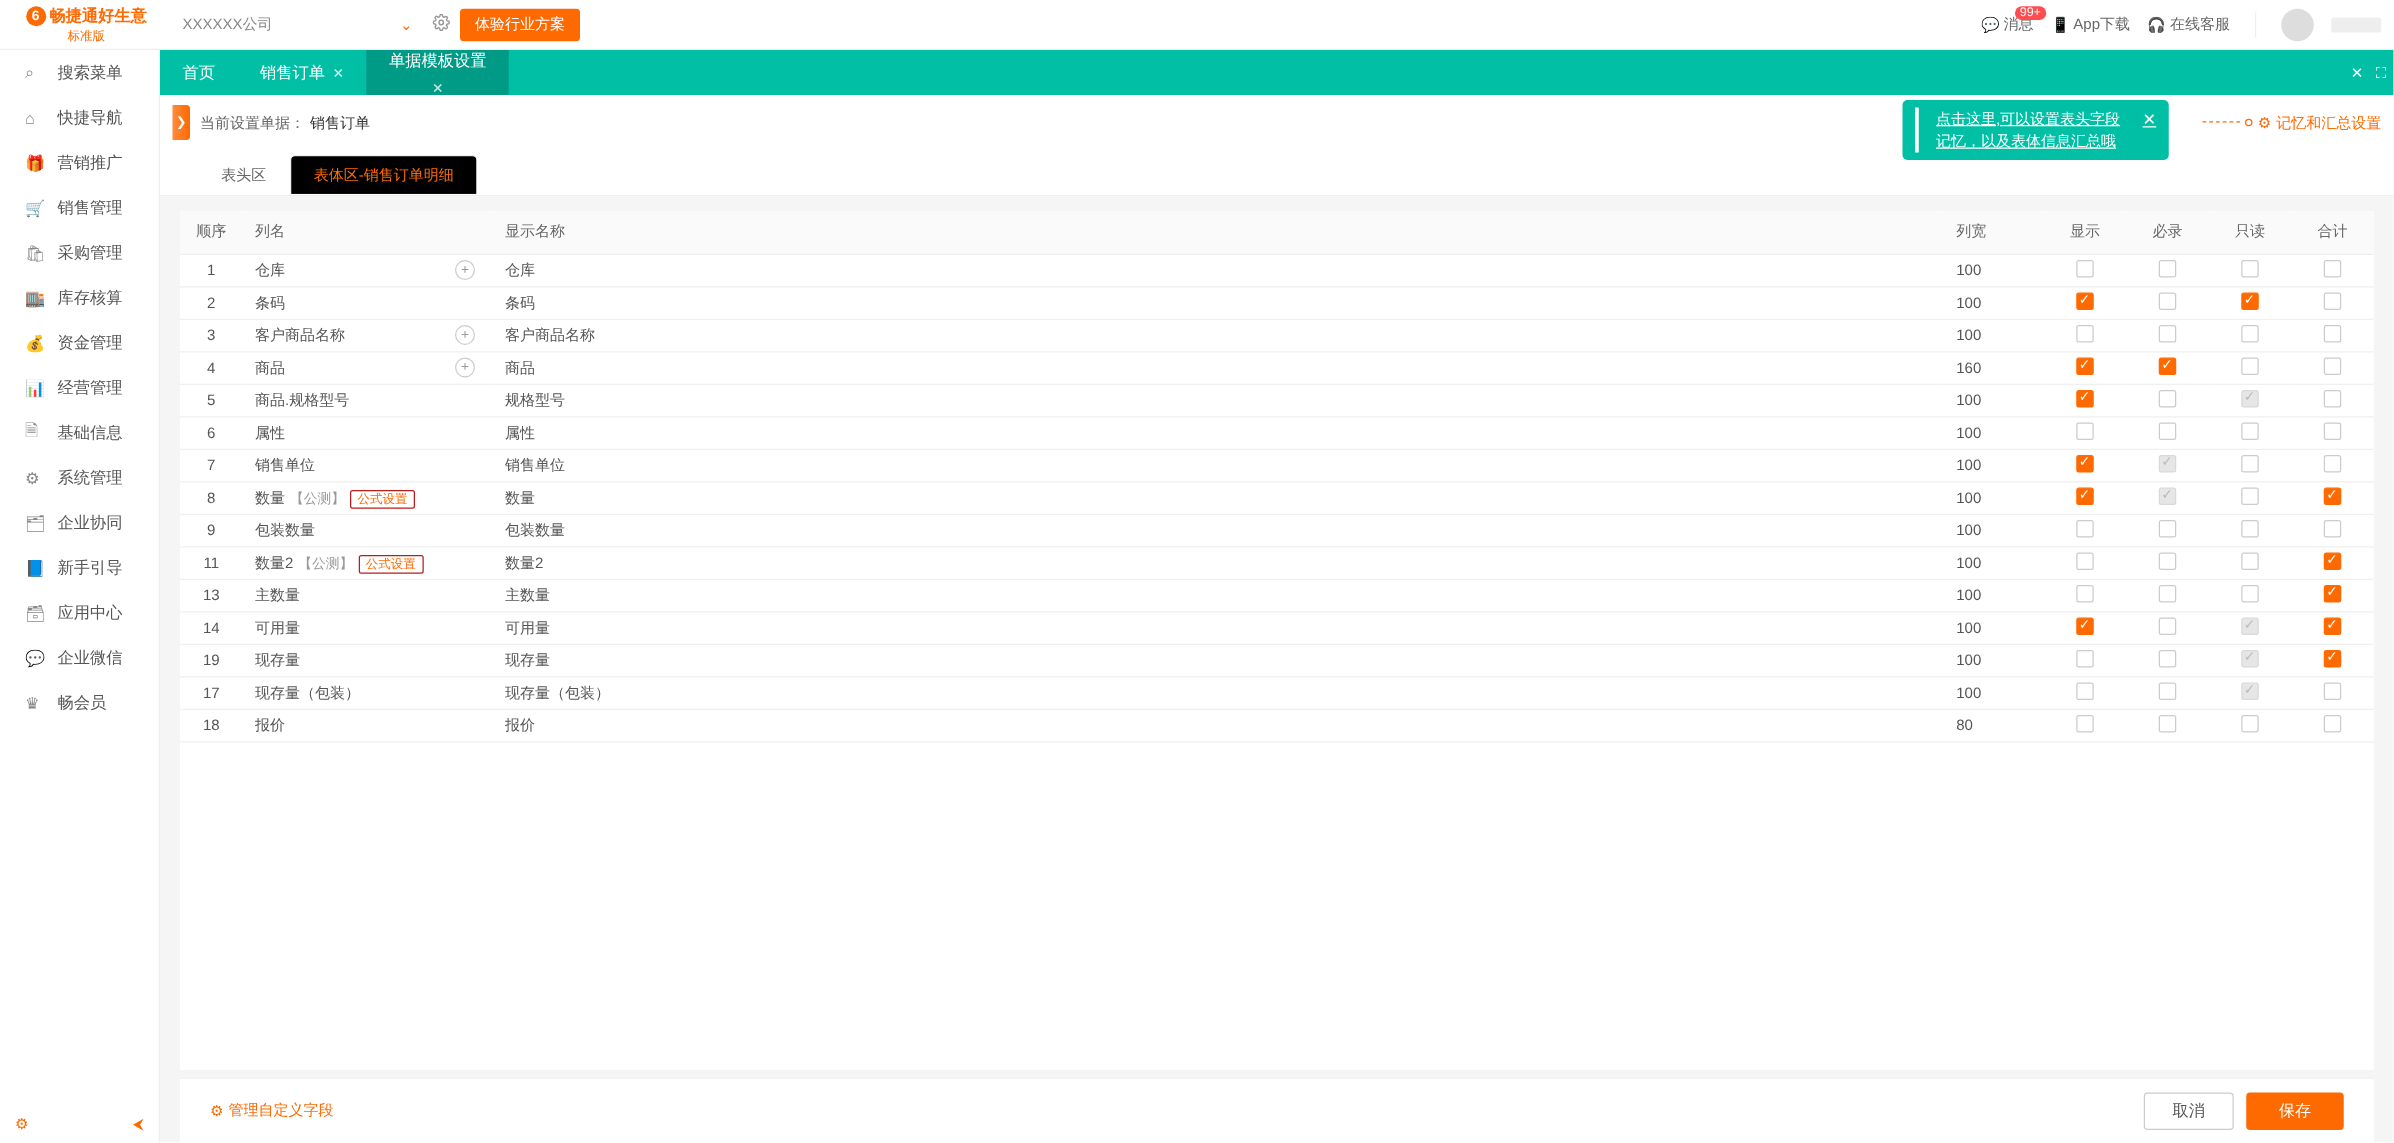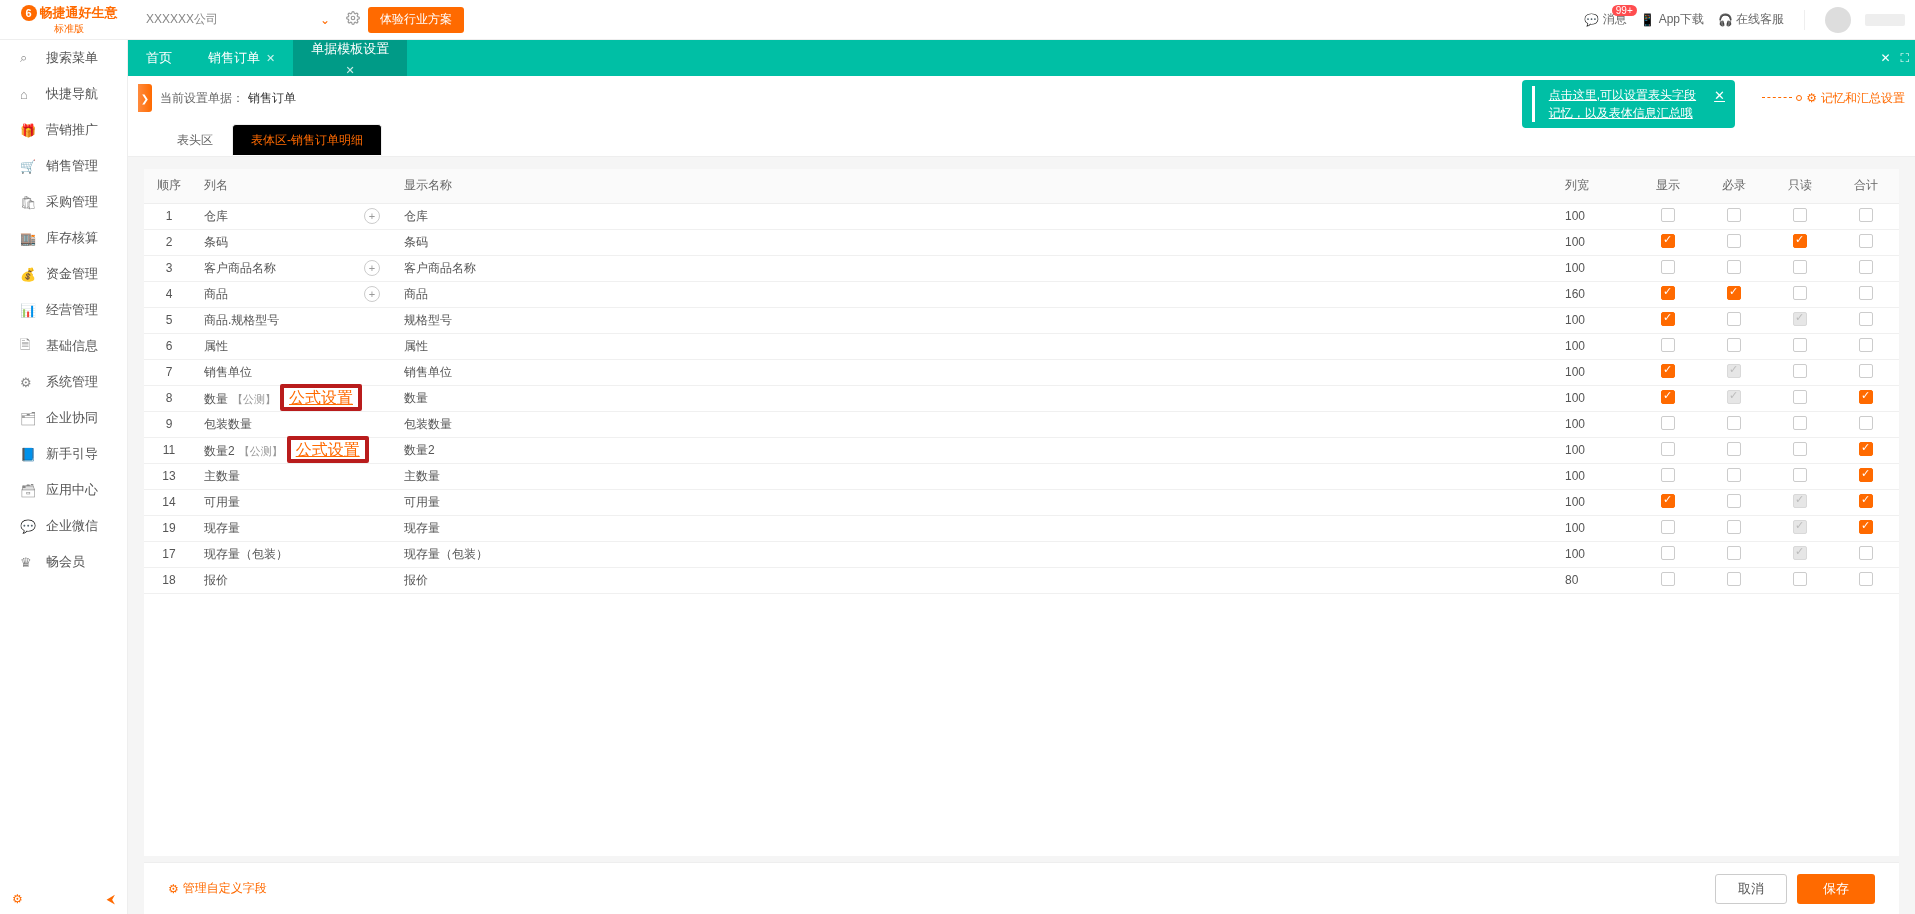--- a/index.html
+++ b/index.html
@@ -58,21 +58,21 @@
 .grid-table th { background: #fafafa; height: 34px; font-size: 12px; color: #666; font-weight: normal; text-align: left; padding: 0 10px; border-bottom: 1px solid #eee; }
 .grid-table td { height: 26px; font-size: 12px; color: #555; padding: 0 10px; border-bottom: 1px solid #f0f0f0; }
 .grid-table th.center, .grid-table td.center { text-align: center; }
 .col-order { width: 50px; }
 .col-name { width: 200px; }
 .col-disp { }
 .col-width { width: 80px; }
 .col-chk { width: 66px; }
 .plus-btn { width: 16px; height: 16px; border: 1px solid #ccc; border-radius: 50%; display: inline-flex; align-items: center; justify-content: center; font-size: 11px; color: #999; cursor: pointer; float: right; margin-right: 4px; }
 .tag-beta { color: #999; font-size: 11px; margin: 0 4px; }
-.link-formula { color: #ff6a00; border: 4px solid #b91c1c; padding: 1px 5px; border-radius: 2px; font-size: 16px; cursor: pointer; text-decoration: underline; }
+.link-formula { color: #ff6a00; border: 1px solid #b91c1c; padding: 1px 5px; border-radius: 2px; font-size: 10px; cursor: pointer; }
 
 input[type="checkbox"] { appearance: none; width: 14px; height: 14px; border: 1px solid #ccc; border-radius: 2px; position: relative; cursor: pointer; background: #fff; }
 input[type="checkbox"]:checked { background: #ff6a00; border-color: #ff6a00; }
 input[type="checkbox"]:checked::after { content: "✓"; position: absolute; top: -2px; left: 1px; color: #fff; font-size: 11px; }
 input[type="checkbox"]:disabled { background: #f0f0f0; cursor: not-allowed; }
 input[type="checkbox"]:checked:disabled { background: #e6e6e6; border-color: #d9d9d9; }
 input[type="checkbox"]:checked:disabled::after { color: #bbb; }
 
 .footer { height: 52px; background: #fff; display: flex; align-items: center; padding: 0 24px; border-top: 1px solid #eee; margin: 6px 16px 0 16px; }
 .footer .mgmt-link { color: #ff6a00; font-size: 12px; display: flex; align-items: center; gap: 4px; cursor: pointer; }

